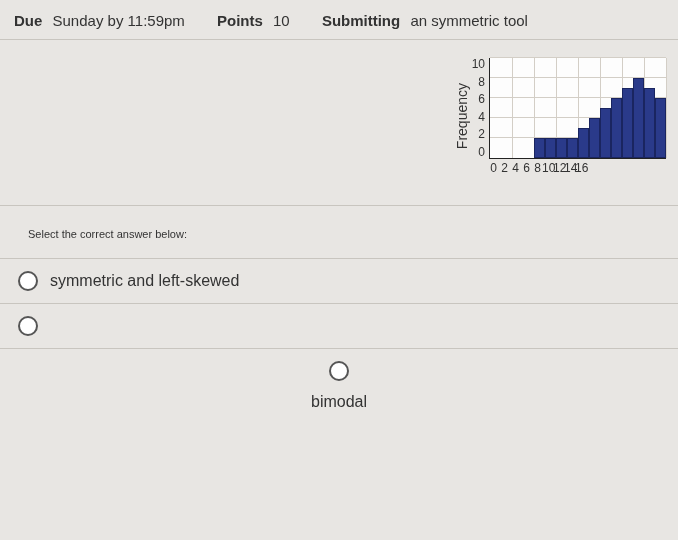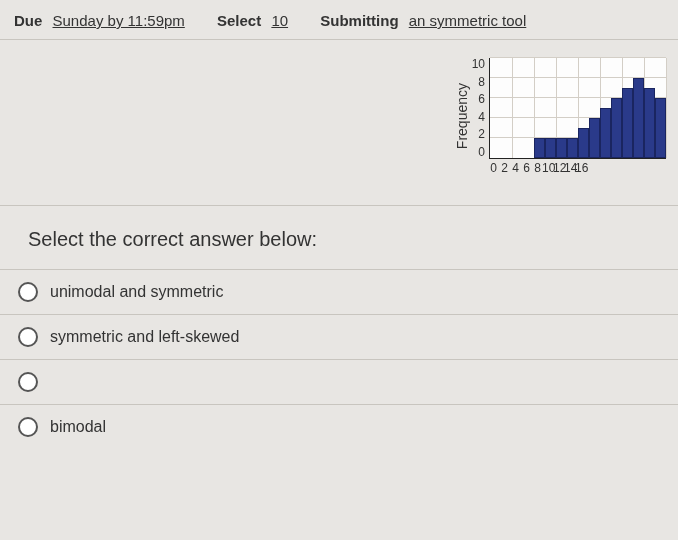--- a/index.html
+++ b/index.html
@@ -10,21 +10,21 @@
     width: 678px;
     height: 540px;
     overflow: hidden;
   }
   .header {
     padding: 12px 14px 10px 14px;
     border-bottom: 1px solid #c8c5bf;
     font-size: 15px;
   }
   .header span.label { font-weight: 600; margin-right: 6px; }
-  .header span.value { margin-right: 28px; text-decoration: underline; }
+  .header span.value { margin-right: 28px; }
   .content-row { display:flex; }
   .left-spacer { flex:1; }
   .chart-box {
     padding: 18px 12px 10px 0;
   }
   .chart-wrap { display:flex; align-items:center; }
   .ylabel {
     writing-mode: vertical-rl;
     transform: rotate(180deg);
     font-size: 14px;
@@ -49,41 +49,41 @@
   .bar{flex:1;background:#2a3a8a;border:1px solid #1a2560;box-sizing:border-box;}
   .xticks{display:flex;font-size:12px;padding-top:2px;}
   .xticks .xt{width:22px;text-align:center;margin-left:-11px;}
   .question {
     border-top:1px solid #c8c5bf;
     margin-top:20px;
   }
   .prompt {
     padding:22px 28px 18px 28px;
     border-bottom:1px solid #c8c5bf;
-    font-size:20px;
+    font-size:11px;
   }
   .option {
     display:flex; align-items:center; gap:12px;
     padding:12px 18px;
     border-bottom:1px solid #c8c5bf;
     font-size:16px;
     cursor:pointer;
   }
   .radio {
     width:16px;height:16px;border:2px solid #555;border-radius:50%;
     flex:0 0 auto;background:#fff;
   }
 </style>
 </head>
 <body>
 
 <div class="header">
   <span class="label">Due</span>
   <span class="value">Sunday by 11:59pm</span>
-  <span class="label">Select</span>
+  <span class="label">Points</span>
   <span class="value">10</span>
   <span class="label">Submitting</span>
   <span class="value">an symmetric tool</span>
 </div>
 
 <div class="content-row">
   <div class="left-spacer"></div>
   <div class="chart-box">
     <div class="chart-wrap">
       <div class="ylabel">Frequency</div>
@@ -144,26 +144,22 @@
           </div>
       </div>
     </div>
   </div>
 </div>
 
 <div class="question">
   <div class="prompt">Select the correct answer below:</div>
   <div class="option">
     <span class="radio"></span>
-    <span>unimodal and symmetric</span>
-  </div>
-  <div class="option">
-    <span class="radio"></span>
     <span>symmetric and left-skewed</span>
   </div>
   <div class="option">
     <span class="radio"></span>
   </div>
-  <div class="option" style="border-bottom:none;">
+  <div class="option" style="border-bottom:none;flex-direction:column;">
     <span class="radio"></span>
     <span>bimodal</span>
   </div>
 </div>
 
 </body></html>

